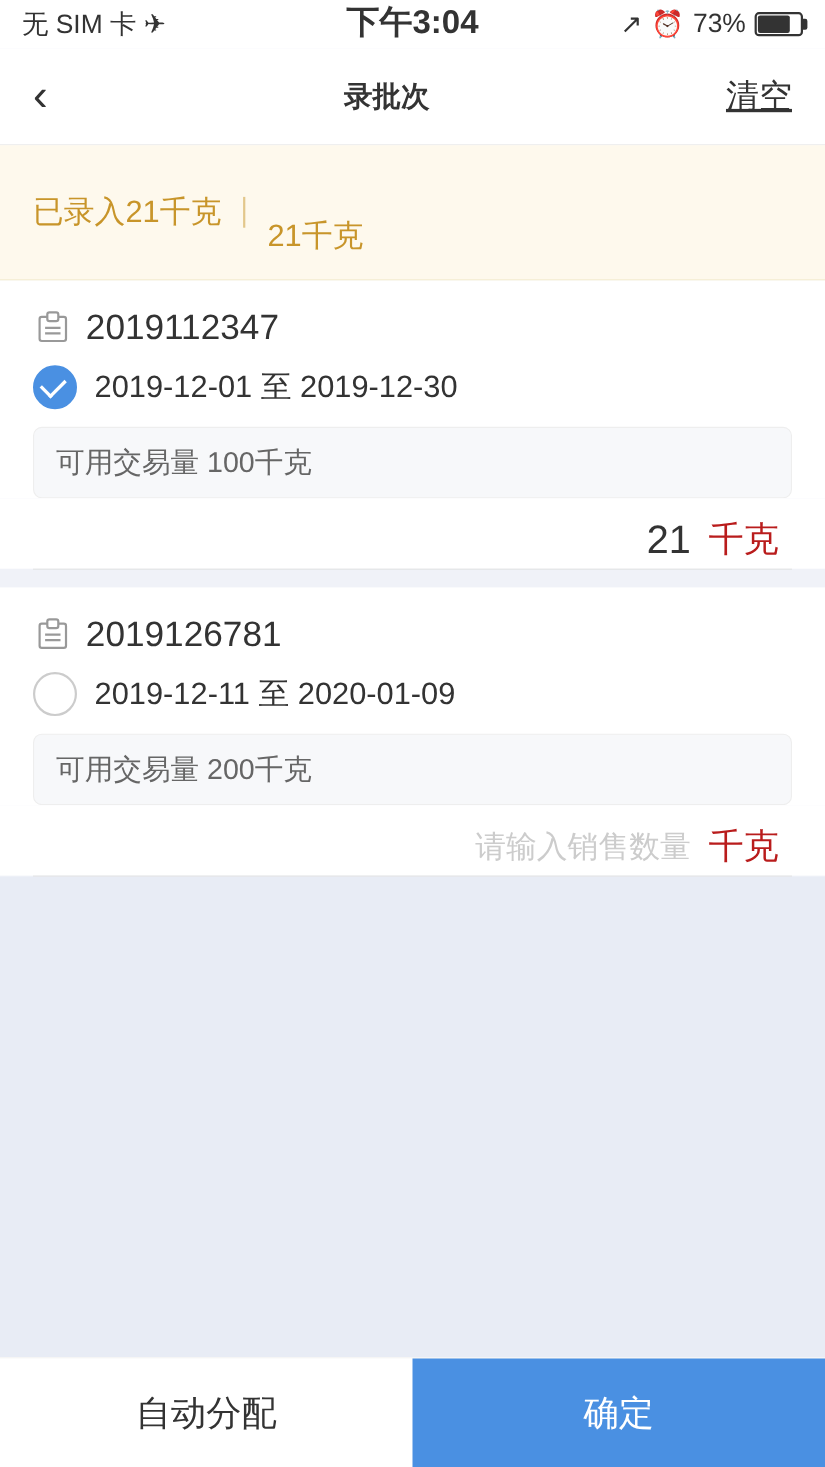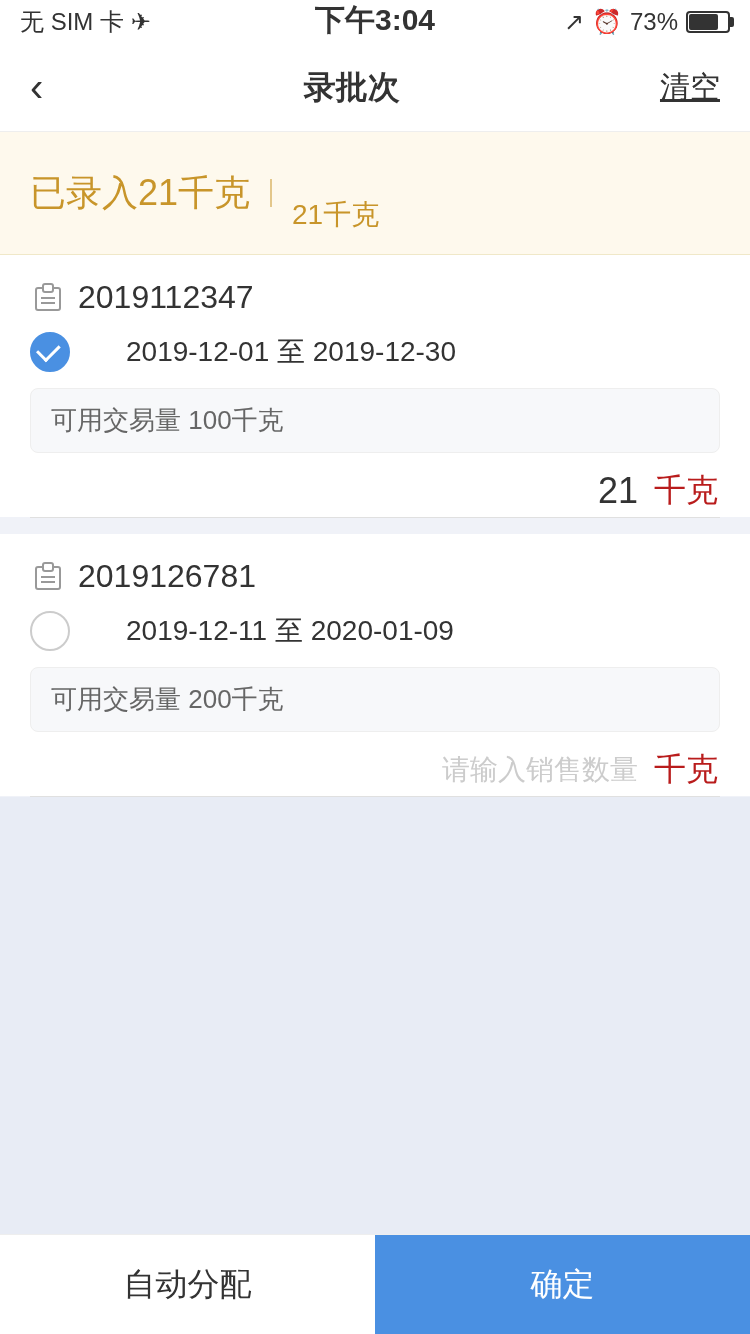--- a/index.html
+++ b/index.html
@@ -79,41 +79,41 @@
       justify-content: space-between;
       padding: 0 30px;
       border-bottom: 1px solid #eee;
     }
     .nav-back {
       font-size: 40px;
       color: #333;
       cursor: pointer;
     }
     .nav-title {
-      font-size: 32px;
+      font-size: 26px;
       font-weight: 600;
       color: #333;
     }
     .nav-action {
       font-size: 30px;
       color: #333;
       text-decoration: underline;
     }
 
     
     .summary-banner {
       background: #fef9ed;
       padding: 20px 30px;
       display: flex;
       align-items: center;
       gap: 20px;
       border-bottom: 1px solid #f0e8c8;
     }
     .summary-text {
-      font-size: 36px;
+      font-size: 28px;
       color: #c8952a;
     }
     .summary-divider {
       width: 2px;
       height: 28px;
       background: #c8952a;
       opacity: 0.5;
     }
     .summary-value {
       font-size: 28px;
@@ -170,21 +170,20 @@
       width: 18px;
       height: 11px;
       border-left: 3px solid #fff;
       border-bottom: 3px solid #fff;
       transform: rotate(-45deg) translateY(-3px);
       display: block;
     }
     .batch-date {
       font-size: 28px;
       color: #333;
-      margin-left: 40px;
     }
     .available-qty {
       background: #f7f8fa;
       border: 1px solid #eee;
       border-radius: 8px;
       padding: 14px 20px;
       font-size: 26px;
       color: #666;
       margin-bottom: 0;
       margin-left: 0;
@@ -249,21 +248,21 @@
       background: #4a90e2;
       border: none;
       cursor: pointer;
     }
 
     .qty-input-wrapper {
       display: flex;
       align-items: center;
       justify-content: flex-end;
       gap: 16px;
-      padding: 16px 32px 4px 30px;
+      padding: 16px 42px 4px 30px;
       background: #fff;
     }
 
     .content-area {
       padding-bottom: 110px;
     }
   </style>
 </head>
 <body>
 

